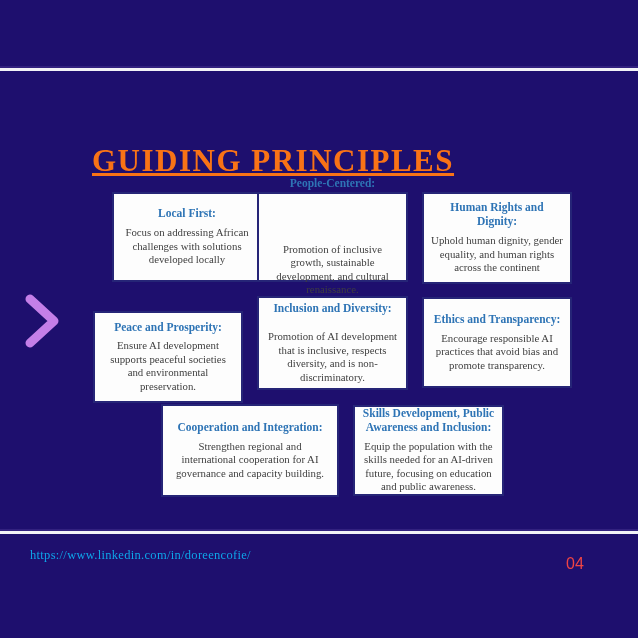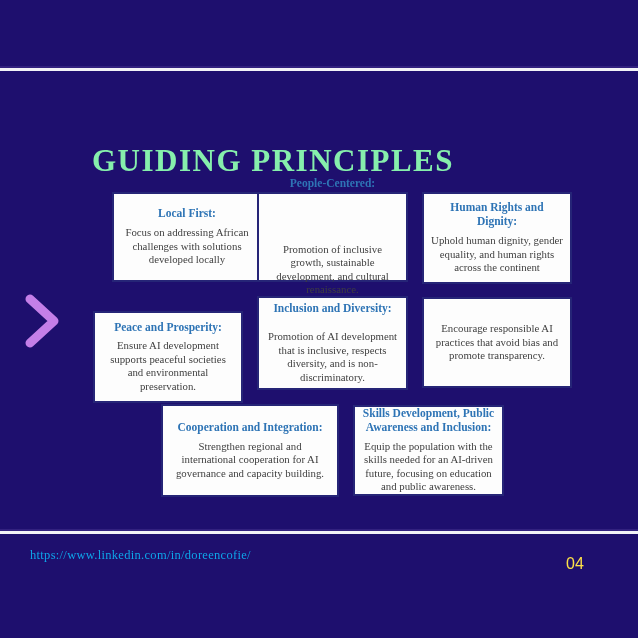--- a/index.html
+++ b/index.html
@@ -22,25 +22,26 @@
     height: 3px;
     background: #f2f2f7;
     box-shadow: 0 -2px 0 rgba(90,70,160,0.35);
   }
   .divider.top { top: 68px; }
   .divider.bottom { top: 531px; }
   .page-title {
     position: absolute;
     left: 92px;
     top: 122px;
-    color: #86efac;
+    color: #f97316;
     font-size: 31px;
     font-weight: bold;
     letter-spacing: 1.5px;
     white-space: nowrap;
+    text-decoration: underline;
   }
   .chevron-wrap {
     position: absolute;
     left: 22px;
     top: 291px;
     width: 40px;
     height: 60px;
     cursor: pointer;
   }
   .card {
@@ -82,21 +83,21 @@
     top: 548px;
     color: #0ea5e9;
     font-size: 12.5px;
     letter-spacing: 0.3px;
     cursor: pointer;
   }
   .page-number {
     position: absolute;
     left: 566px;
     top: 555px;
-    color: #fde047;
+    color: #ef4444;
     font-size: 16px;
     font-family: "Liberation Sans", sans-serif;
   }
 </style>
 </head>
 <body>
 
 <div class="slide">
 
   <div class="divider top"></div>
@@ -128,20 +129,21 @@
     <div class="heading">Peace and Prosperity:</div>
     <div class="body-text">Ensure AI development supports peaceful societies and environmental preservation.</div>
   </div>
 
   <div class="card c4">
     <div class="heading">Inclusion and Diversity:</div>
     <div class="body-text">Promotion of AI development that is inclusive, respects diversity, and is non-discriminatory.</div>
   </div>
 
   <div class="card c5">
+    <div class="heading">Ethics and Transparency:</div>
     <div class="body-text">Encourage responsible AI practices that avoid bias and promote transparency.</div>
   </div>
 
   <div class="card c6">
     <div class="heading">Cooperation and Integration:</div>
     <div class="body-text">Strengthen regional and international cooperation for AI governance and capacity building.</div>
   </div>
 
   <div class="card c7">
     <div class="heading">Skills Development, Public Awareness and Inclusion:</div>

